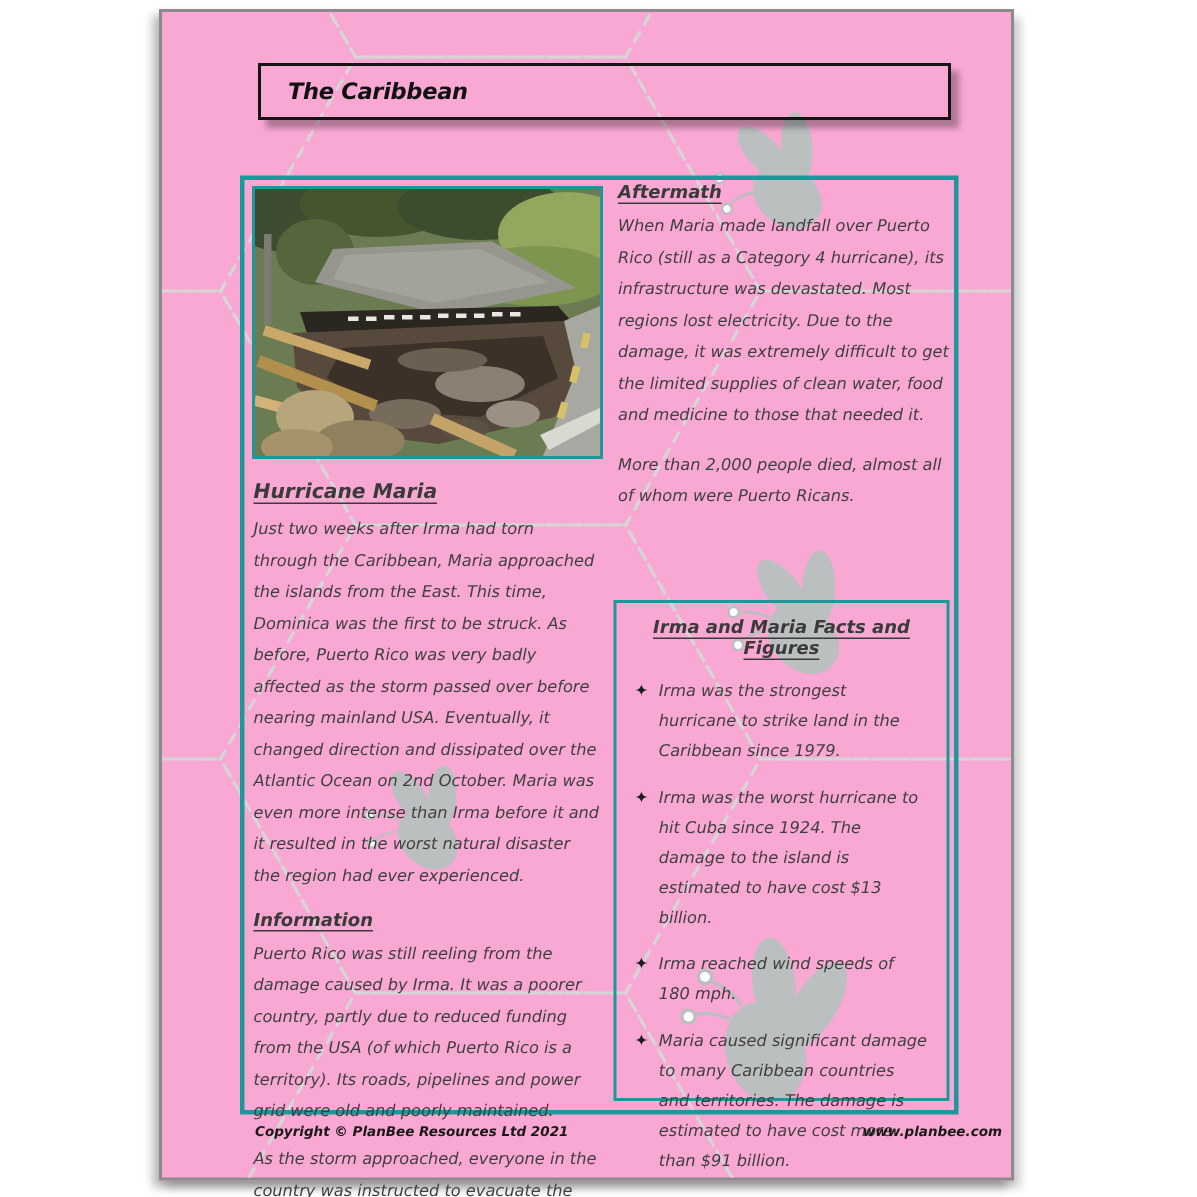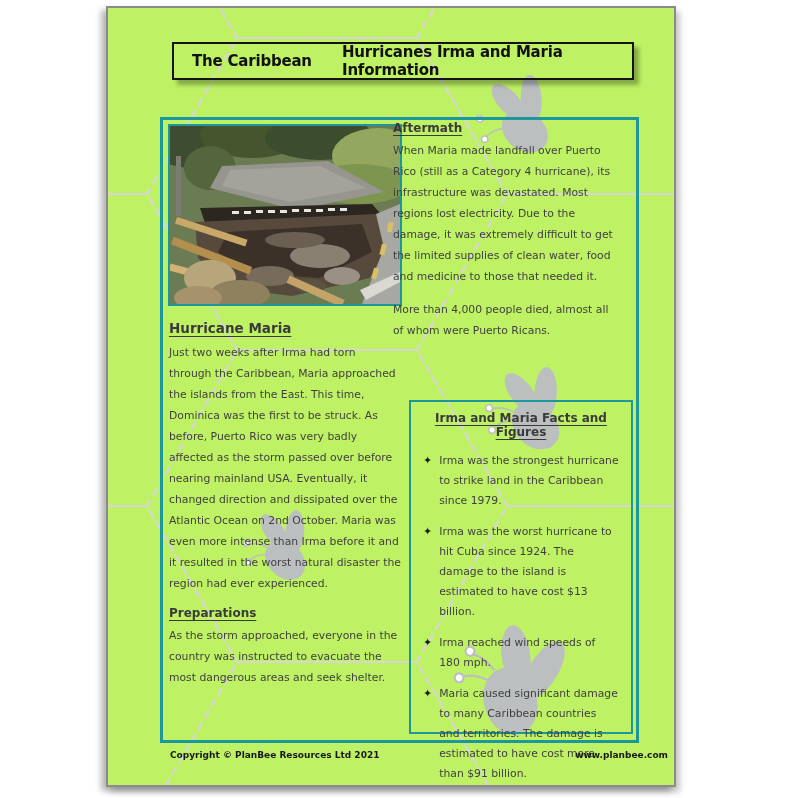--- a/index.html
+++ b/index.html
@@ -1,21 +1,22 @@
 <!DOCTYPE html>
 <html><head>
 <meta charset="utf-8">
 <style>
   html,body{margin:0;padding:0;background:#ffffff;}
   body{width:798px;height:798px;position:relative;font-family:"DejaVu Sans","Liberation Sans",sans-serif;overflow:hidden;}
 
   .page{
     position:absolute;left:106px;top:6px;width:570px;height:781px;
-    background:#bef264;border:2px solid #8b8b8b;box-sizing:border-box;
+    background:#f9a8d4;border:2px solid #8b8b8b;box-sizing:border-box;
     box-shadow:-5px 4px 6px rgba(0,0,0,0.28), 4px 5px 6px rgba(0,0,0,0.22);
+    font-style:italic;
   }
   .watermark{position:absolute;left:0;top:0;width:566px;height:777px;z-index:1;pointer-events:none;}
   .content{position:absolute;left:0;top:0;width:566px;height:777px;z-index:2;}
 
   .header-band{
     position:absolute;left:64px;top:34px;width:462px;height:38px;
     border:2px solid #141414;box-sizing:border-box;
     box-shadow:5px 5px 4px rgba(0,0,0,0.30);
     display:flex;align-items:center;
   }
@@ -27,21 +28,21 @@
     border:3px solid #1d989a;box-sizing:border-box;
   }
 
   .photo{
     position:absolute;left:60px;top:116px;width:234px;height:182px;
     border:2px solid #1d989a;box-sizing:border-box;background:#6b7c52;
   }
   .photo svg{display:block;}
 
   .col-left{position:absolute;left:61px;top:300px;width:232px;color:#3f3f3f;}
-  .col-right{position:absolute;left:285px;top:113px;width:226px;color:#3f3f3f;}
+  .col-right{position:absolute;left:304px;top:113px;width:226px;color:#3f3f3f;}
 
   .doc-h1{font-size:13.5px;font-weight:700;color:#3a3a3a;text-decoration:underline;text-underline-offset:3px;margin:12px 0 6px 0;}
   .doc-h2{font-size:12px;font-weight:700;color:#3a3a3a;text-decoration:underline;text-underline-offset:3px;margin:0 0 5px 0;}
   .doc-p{font-size:10.8px;line-height:21px;margin:0 0 12px 0;}
 
   .facts-box{
     position:absolute;left:301px;top:392px;width:224px;height:334px;
     border:2px solid #1d989a;box-sizing:border-box;padding:9px 12px 6px 12px;
     color:#3f3f3f;
   }
@@ -120,21 +121,20 @@
         <path d="M -28 4 Q -44 2 -52 8" fill="none" stroke="#bcbfc0" stroke-width="2"></path>
         <circle cx="-53" cy="-16" r="4" fill="#ffffff" stroke="#bcbfc0" stroke-width="2"></circle>
         <circle cx="-55" cy="10" r="4" fill="#ffffff" stroke="#bcbfc0" stroke-width="2"></circle>
       </g>
     </svg>
 
   <div class="content">
 
     <div class="header-band">
       <span class="unit">The Caribbean</span>
-      <span class="title">Hurricanes Irma and Maria Information</span>
     </div>
 
     <div class="main-box"></div>
 
     <div class="photo">
       <svg width="230" height="178" viewBox="0 0 230 178">
         <rect x="0" y="0" width="230" height="178" fill="#6b7c52"></rect>
 
         <ellipse cx="22" cy="16" rx="42" ry="26" fill="#3e4d32"></ellipse>
         <ellipse cx="82" cy="10" rx="52" ry="22" fill="#47552f"></ellipse>
@@ -185,28 +185,29 @@
 
         <ellipse cx="40" cy="152" rx="26" ry="18" fill="#b7a57c"></ellipse>
         <ellipse cx="70" cy="168" rx="30" ry="14" fill="#8f805e"></ellipse>
         <ellipse cx="28" cy="172" rx="24" ry="12" fill="#a6936b"></ellipse>
       </svg>
     </div>
 
     <div class="col-left">
       <h2 class="doc-h1">Hurricane Maria</h2>
       <p class="doc-p">Just two weeks after Irma had torn through the Caribbean, Maria approached the islands from the East. This time, Dominica was the first to be struck. As before, Puerto Rico was very badly affected as the storm passed over before nearing mainland USA. Eventually, it changed direction and dissipated over the Atlantic Ocean on 2nd October.  Maria was even more intense than Irma before it and it resulted in the worst natural disaster the region had ever experienced.</p>
-      <h3 class="doc-h2">Preparations</h3>
+      <h3 class="doc-h2">Information</h3>
+      <p class="doc-p" style="margin-bottom:11px">Puerto Rico was still reeling from the damage caused by Irma. It was a poorer country, partly due to reduced funding from the USA (of which Puerto Rico is a territory). Its roads, pipelines and power grid were old and poorly maintained.</p>
       <p class="doc-p">As the storm approached, everyone in the country was instructed to evacuate the most dangerous areas and seek shelter.</p>
     </div>
 
     <div class="col-right">
       <h3 class="doc-h2">Aftermath</h3>
       <p class="doc-p">When Maria made landfall over Puerto Rico (still as a Category 4 hurricane), its infrastructure was devastated. Most regions lost electricity. Due to the damage, it was extremely difficult to get the limited supplies of clean water, food and medicine to those that needed it.</p>
-      <p class="doc-p">More than 4,000 people died, almost all of whom were Puerto Ricans.</p>
+      <p class="doc-p">More than 2,000 people died, almost all of whom were Puerto Ricans.</p>
     </div>
 
     <div class="facts-box">
       <h3 class="facts-title">Irma and Maria Facts and Figures</h3>
       <ul class="facts-list">
         <li>
           <span class="marker">✦</span>
           <span>Irma was the strongest hurricane to strike land in the Caribbean since 1979.</span>
         </li>
         <li>

